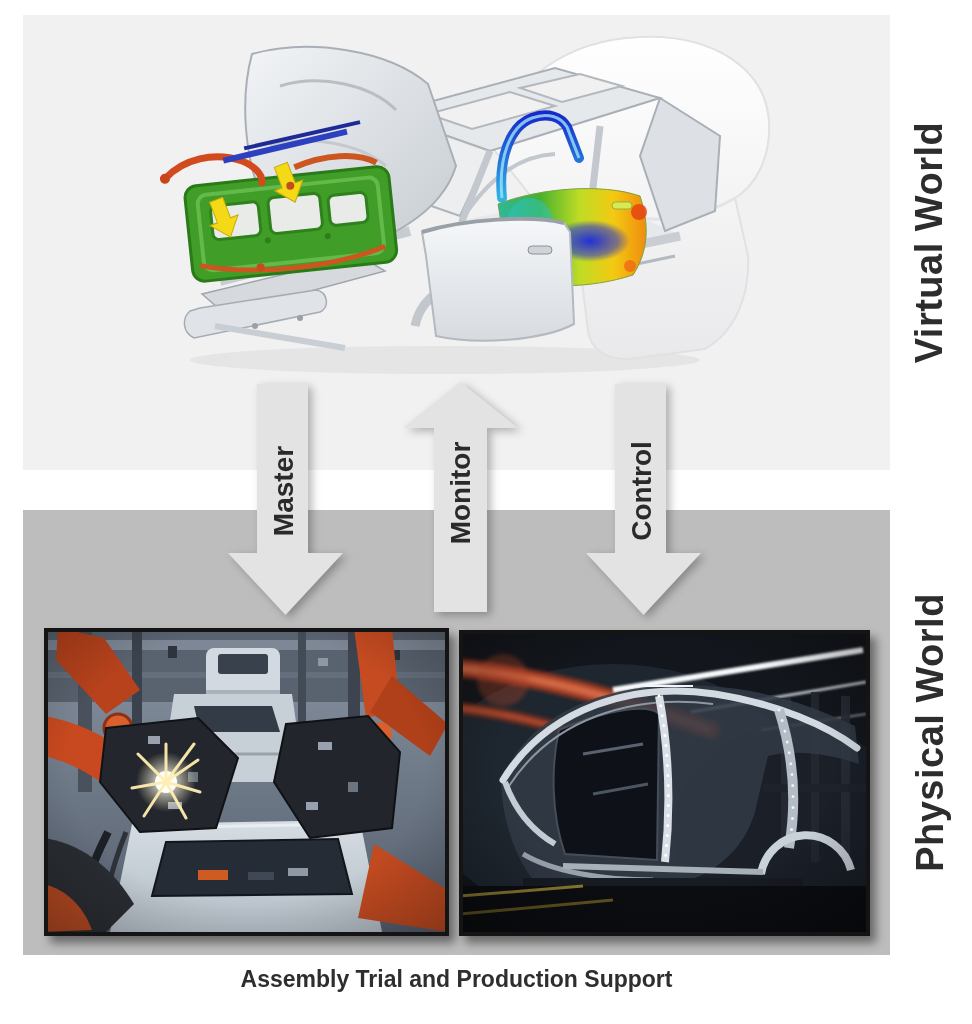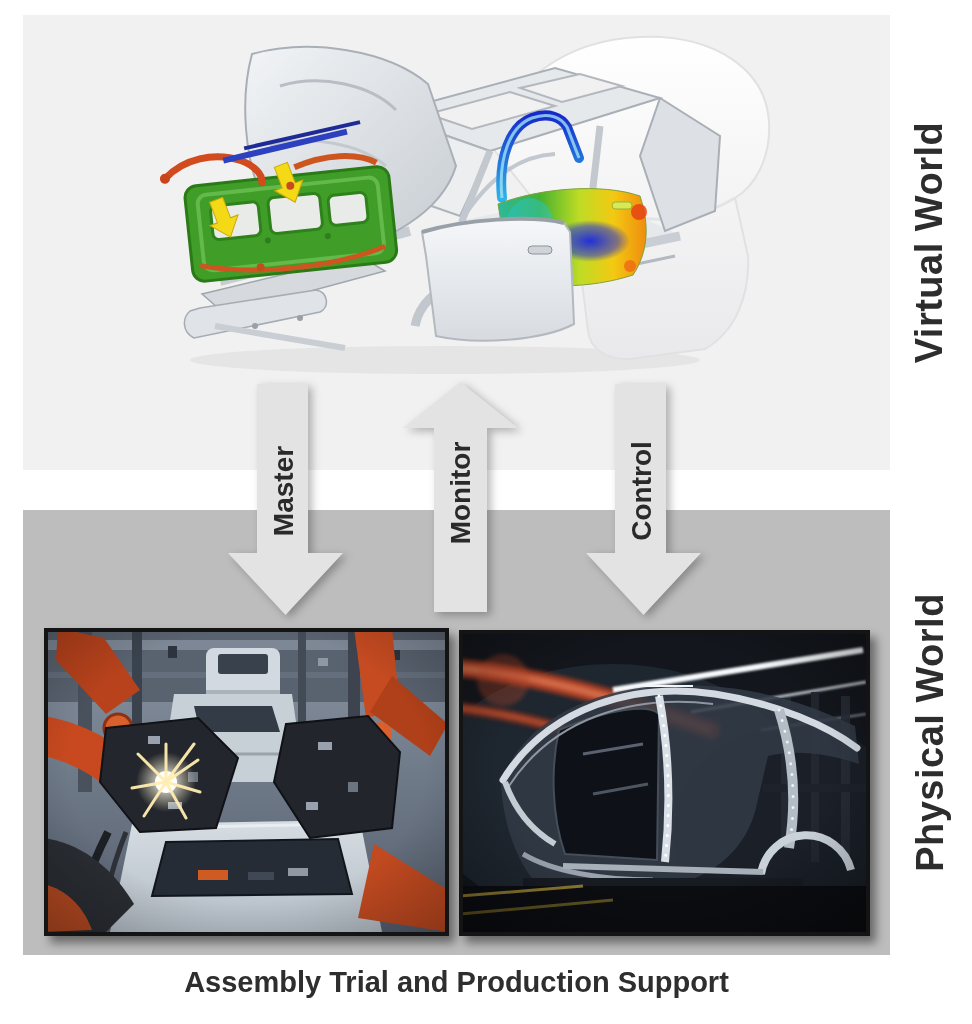--- a/index.html
+++ b/index.html
@@ -29,21 +29,21 @@
 
   
   .photo{position:absolute;border:4px solid #141414;box-shadow:6px 7px 9px rgba(0,0,0,0.45);
          background:#20242b;}
   .photo-left{left:44px;top:628px;width:397px;height:300px;}
   .photo-right{left:459px;top:630px;width:403px;height:298px;}
   .photo svg{display:block;}
 
   
   .caption{position:absolute;left:23px;top:966px;width:867px;text-align:center;
-           font-weight:bold;font-size:29px;color:#2e2e2e;}
+           font-weight:bold;font-size:23px;color:#2e2e2e;}
 </style>
 </head>
 <body>
 
 <div class="canvas">
 
   <div class="panel panel-virtual"></div>
 
   <div class="panel panel-physical"></div>
 

